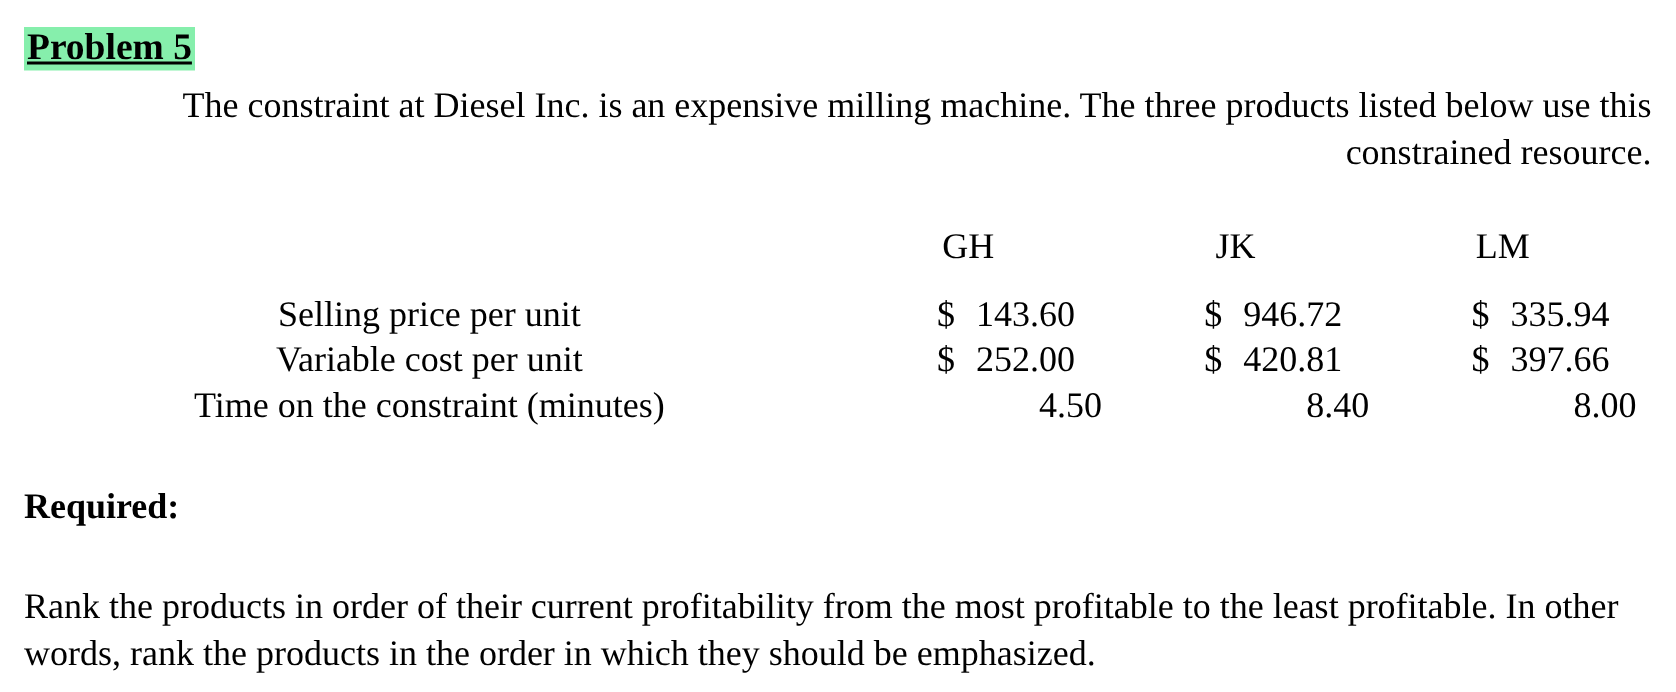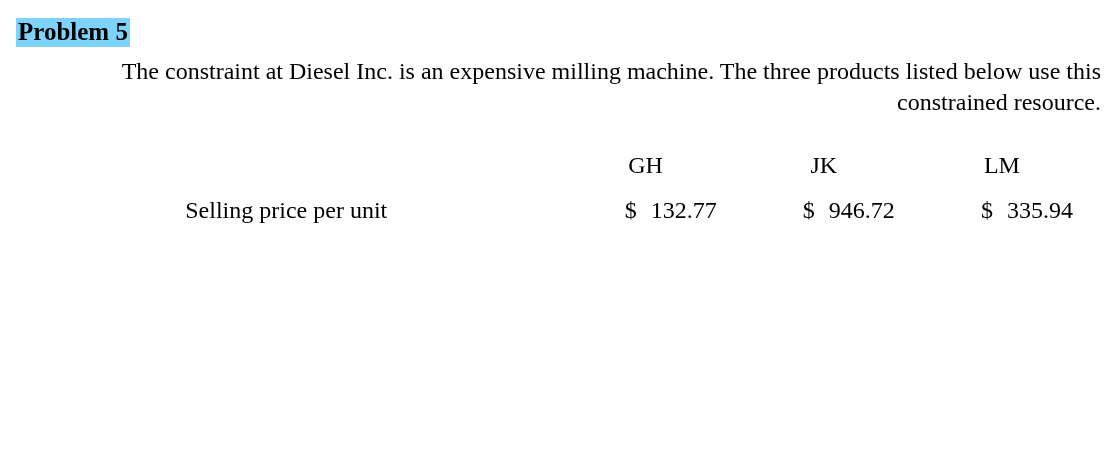--- a/index.html
+++ b/index.html
@@ -20,21 +20,22 @@
     height: 461px;
     padding: 0;
     box-sizing: border-box;
   }
   .problem-title {
     position: absolute;
     left: 16px;
     top: 18px;
     font-size: 25px;
     font-weight: bold;
-    background: #7dd3fc;
+    background: #86efac;
+    text-decoration: underline;
     line-height: 1.15;
     padding: 0 2px;
   }
   .intro {
     position: absolute;
     left: 16px;
     top: 56px;
     width: 1085px;
     font-size: 24px;
     line-height: 1.28;
@@ -119,35 +120,64 @@
           <th class="col-head">JK</th>
           <th class="col-head">LM</th>
         </tr>
       </thead>
       <tbody>
         <tr>
           <td class="label">Selling price per unit</td>
           <td>
             <div class="money-cell">
               <span class="sym">$</span>
-              <span>132.77</span>
+              <span>143.60</span>
             </div>
           </td>
           <td>
             <div class="money-cell">
               <span class="sym">$</span>
               <span>946.72</span>
             </div>
           </td>
           <td>
             <div class="money-cell">
               <span class="sym">$</span>
               <span>335.94</span>
             </div>
           </td>
         </tr>
+        <tr>
+          <td class="label">Variable cost per unit</td>
+          <td>
+            <div class="money-cell">
+              <span class="sym">$</span>
+              <span>252.00</span>
+            </div>
+          </td>
+          <td>
+            <div class="money-cell">
+              <span class="sym">$</span>
+              <span>420.81</span>
+            </div>
+          </td>
+          <td>
+            <div class="money-cell">
+              <span class="sym">$</span>
+              <span>397.66</span>
+            </div>
+          </td>
+        </tr>
+        <tr>
+          <td class="label">Time on the constraint (minutes)</td>
+          <td class="plain-cell">4.50</td>
+          <td class="plain-cell">8.40</td>
+          <td class="plain-cell">8.00</td>
+        </tr>
       </tbody>
     </table>
   </div>
 
+  <div class="required">Required:</div>
 
+  <div class="question">Rank the products in order of their current profitability from the most profitable to the least profitable. In other words, rank the products in the order in which they should be emphasized.</div>
 
 </div>
 
 </body></html>

